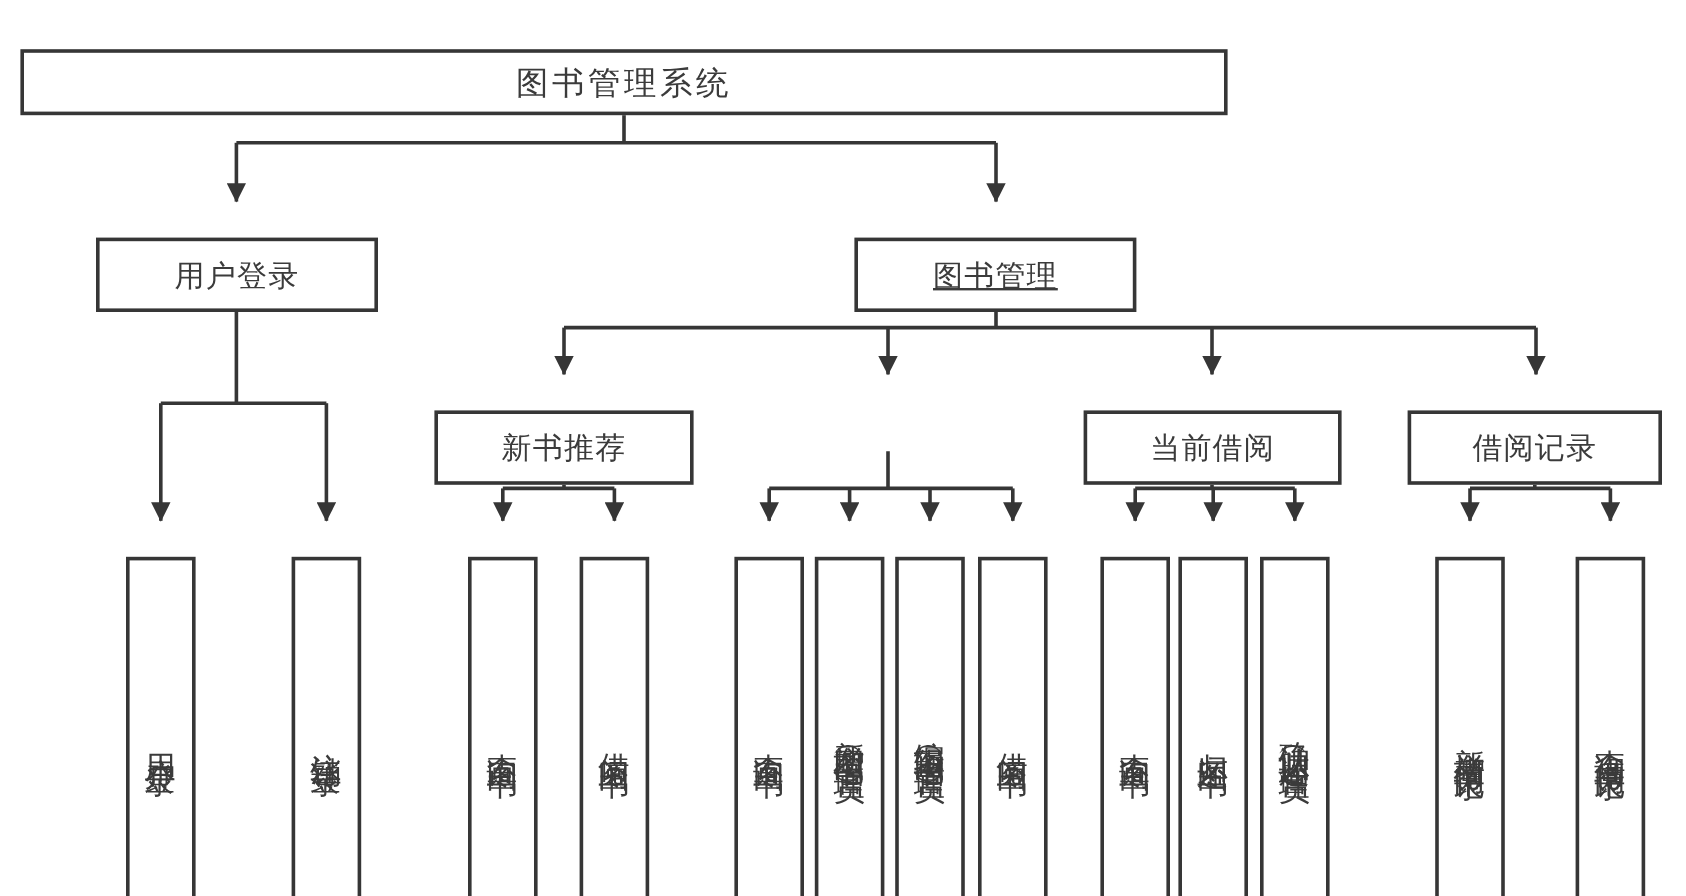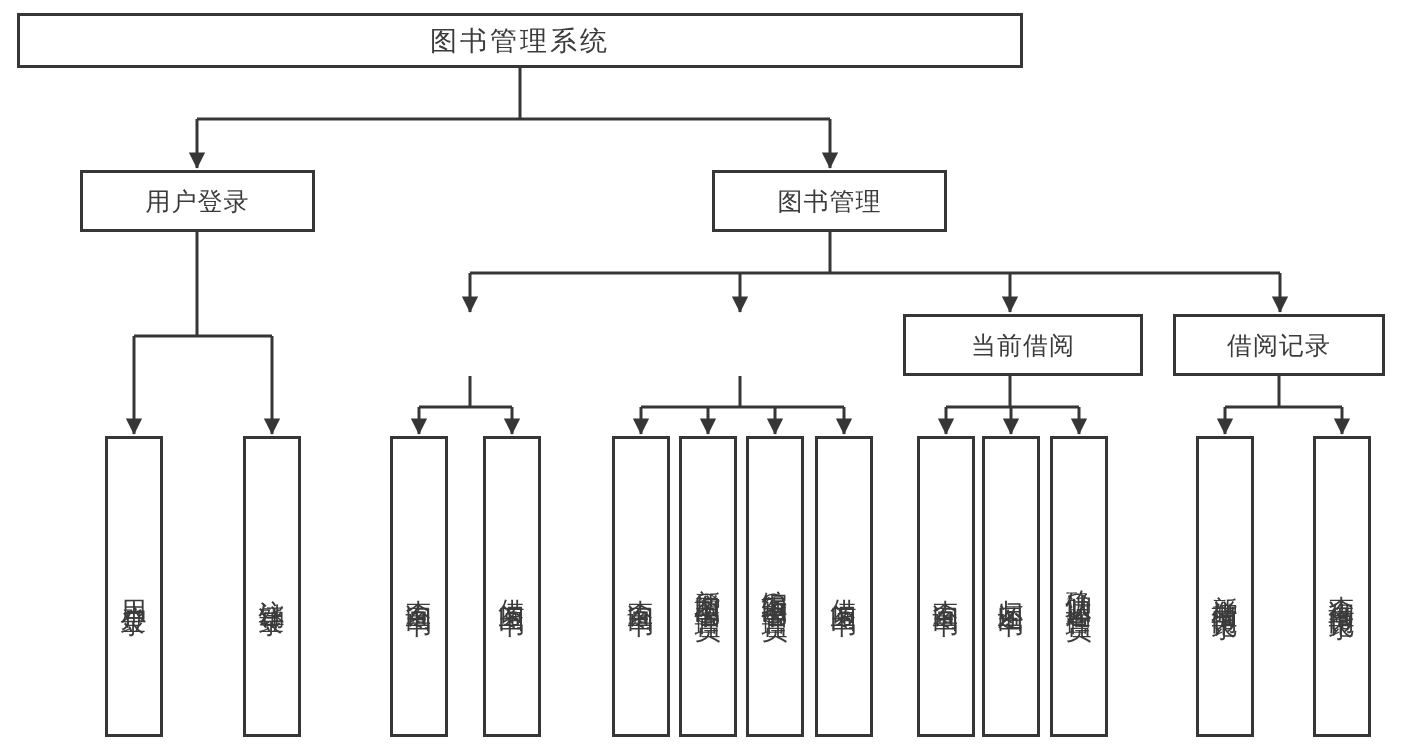--- a/index.html
+++ b/index.html
@@ -15,20 +15,21 @@
     font-family:"Liberation Sans","DejaVu Sans",sans-serif;
   }
   .connectors{position:absolute;left:0;top:0;width:1405px;height:747px;}
   .ln{stroke:var(--line);stroke-width:3;fill:none;}
   .ah{fill:var(--line);stroke:none;}
   .box{
     position:absolute;box-sizing:border-box;
     border:3px solid var(--line);background:var(--background);
     display:flex;align-items:center;justify-content:center;
     color:var(--text);
+    margin-top:28px;
   }
   .hbox{font-size:25px;letter-spacing:1px;}
   .title{font-size:27px;letter-spacing:3px;}
   .vbox{
     top:436px;width:58px;height:301px;
     writing-mode:vertical-rl;text-orientation:mixed;
     font-size:26px;letter-spacing:4px;line-height:1;
   }
   .watermark{
     position:absolute;right:5px;bottom:1px;z-index:5;
@@ -80,23 +81,24 @@
     <line class="ln" marker-end="url(#arrow)" x1="1011" y1="407" x2="1011" y2="434"></line>
     <line class="ln" marker-end="url(#arrow)" x1="1079" y1="407" x2="1079" y2="434"></line>
 
     <line class="ln" marker-end="url(#arrow)" x1="1225" y1="407" x2="1225" y2="434"></line>
     <line class="ln" marker-end="url(#arrow)" x1="1342" y1="407" x2="1342" y2="434"></line>
   </svg>
 
   <div class="box hbox title" style="left:17px;top:13px;width:1006px;height:55px;">图书管理系统</div>
 
   <div class="box hbox" style="left:80px;top:170px;width:235px;height:62px;">用户登录</div>
-  <div class="box hbox" style="left:712px;top:170px;width:235px;height:62px;">图书管理</div>
+  <div class="box hbox" style="left:712px;top:170px;width:235px;height:62px;text-decoration:underline;">图书管理</div>
 
-  <div class="box hbox" style="left:903px;top:314px;width:240px;height:62px;">当前借阅</div>
+  <div class="box hbox" style="left:362px;top:314px;width:216px;height:62px;">新书推荐</div>
+  <div class="box hbox" style="left:903px;top:314px;width:215px;height:62px;">当前借阅</div>
   <div class="box hbox" style="left:1173px;top:314px;width:212px;height:62px;">借阅记录</div>
 
   <div class="box vbox" style="left:105px;">用户登录</div>
   <div class="box vbox" style="left:243px;">注销登录</div>
 
   <div class="box vbox" style="left:390px;">查询图书</div>
   <div class="box vbox" style="left:483px;">借阅图书</div>
 
   <div class="box vbox" style="left:612px;">查询图书</div>
   <div class="box vbox" style="left:679px;">新增图书（管理员）</div>

